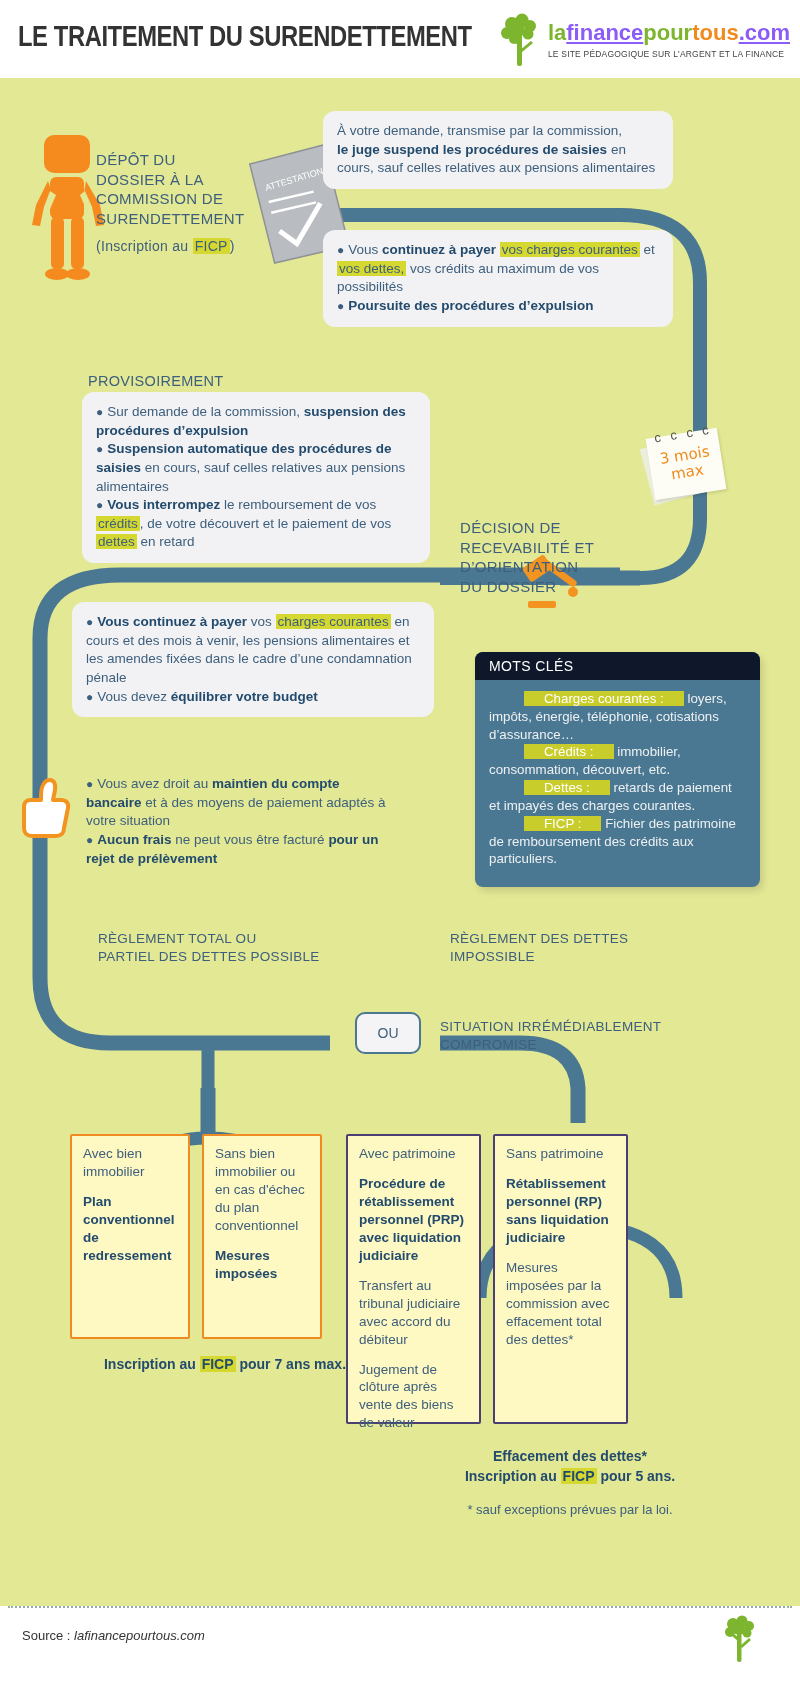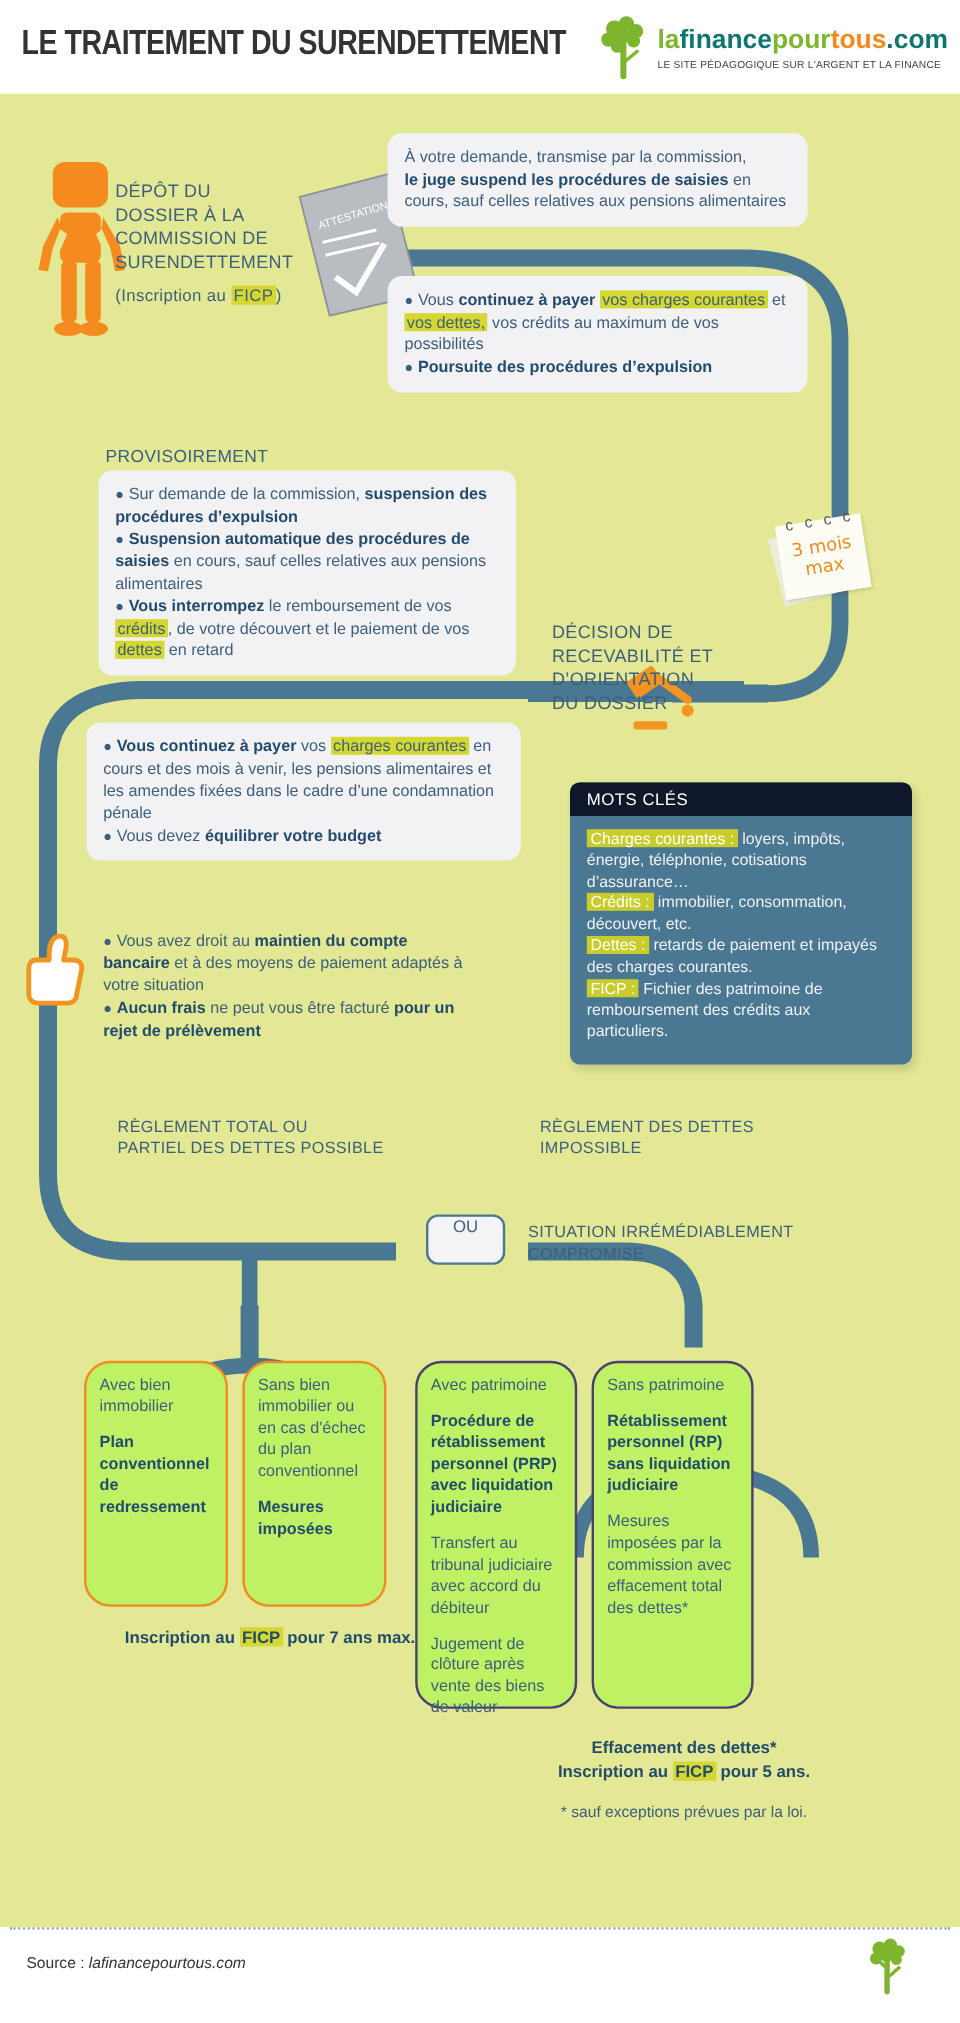--- a/index.html
+++ b/index.html
@@ -21,21 +21,21 @@
     font-size:29px;font-weight:bold;color:#333333;
     letter-spacing:-.5px;transform:scaleX(.82);transform-origin:left center;
     white-space:nowrap;
   }
   .brand{position:absolute;right:10px;top:10px;height:60px;display:flex;align-items:center;gap:6px;}
   .brand-tree{width:44px;height:56px;position:relative;}
   .brand-text{display:flex;flex-direction:column;line-height:1;}
   .brand-name{font-size:22px;font-weight:bold;white-space:nowrap;}
   .brand-name .c1{color:#7db52f;}
   .brand-name .c2{color:#f08a1c;}
-  .brand-name .c3{color:#0f766e;}
+  .brand-name .c3{color:#8b5cf6;text-decoration:underline;}
   .brand-sub{font-size:8.5px;color:#444;letter-spacing:.2px;margin-top:6px;white-space:nowrap;}
 
   
   .canvas{position:absolute;left:0;top:78px;width:800px;height:1528px;background:#e3e894;overflow:hidden;}
 
   
   .footer{position:absolute;left:0;top:1606px;width:800px;height:80px;background:#fff;}
   .footer-line{position:absolute;left:8px;top:0px;width:784px;border-top:2px dotted #9aa;}
   .footer-src{position:absolute;left:22px;top:22px;font-size:13px;color:#333;font-style:italic;}
   .footer-src .lbl{font-style:normal;}
@@ -82,28 +82,28 @@
   .gavel{position:absolute;left:516px;top:472px;width:72px;height:66px;}
 
   
   .thumb{position:absolute;left:20px;top:700px;width:54px;height:62px;}
 
   
   .motscles{position:absolute;left:475px;top:574px;width:285px;height:235px;background:#4a7791;border-radius:8px;
      box-shadow:3px 4px 7px rgba(0,0,0,.13);}
   .motscles .mc-head{background:#0f172a;border-radius:8px 8px 0 0;color:#fff;font-size:14px;padding:6px 14px;letter-spacing:.4px;}
   .motscles .mc-body{padding:10px 14px 10px 14px;color:#eef1f3;font-size:13.3px;line-height:1.34;}
-  .motscles .k{background:#c8cd2c;color:#fff;padding:0 3px;}
+  .motscles .k{background:#c8cd2c;color:#fff;padding:0 20px;margin-left:35px;}
 
   
   .ou{position:absolute;left:355px;top:934px;width:62px;height:38px;background:#f4f4f6;border:2px solid #4a7791;
-     border-radius:10px;display:flex;justify-content:center;font-size:14px;color:#3d5f7d;}
-
-  
-  .obox{position:absolute;background:#bef264;border-radius:22px;box-sizing:border-box;
+     border-radius:10px;display:flex;align-items:center;justify-content:center;font-size:14px;color:#3d5f7d;}
+
+  
+  .obox{position:absolute;background:#fef9c3;border-radius:2px;box-sizing:border-box;
     font-size:13.5px;line-height:1.33;color:#3d5f7d;padding:9px 11px;}
   .obox.orange{border:2px solid #ef8b20;}
   .obox.purple{border:2px solid #4b3f72;}
   .obox b{color:#234b6e;}
   .obox .lead{margin-bottom:12px;}
   .obox .gap{height:12px;}
 
   .footnote{position:absolute;text-align:center;color:#234b6e;font-size:14px;font-weight:bold;line-height:1.45;}
   .footnote .hl{background:#d5d830;padding:0 2px;}
   .star{position:absolute;text-align:center;color:#3d5f7d;font-size:13px;}

